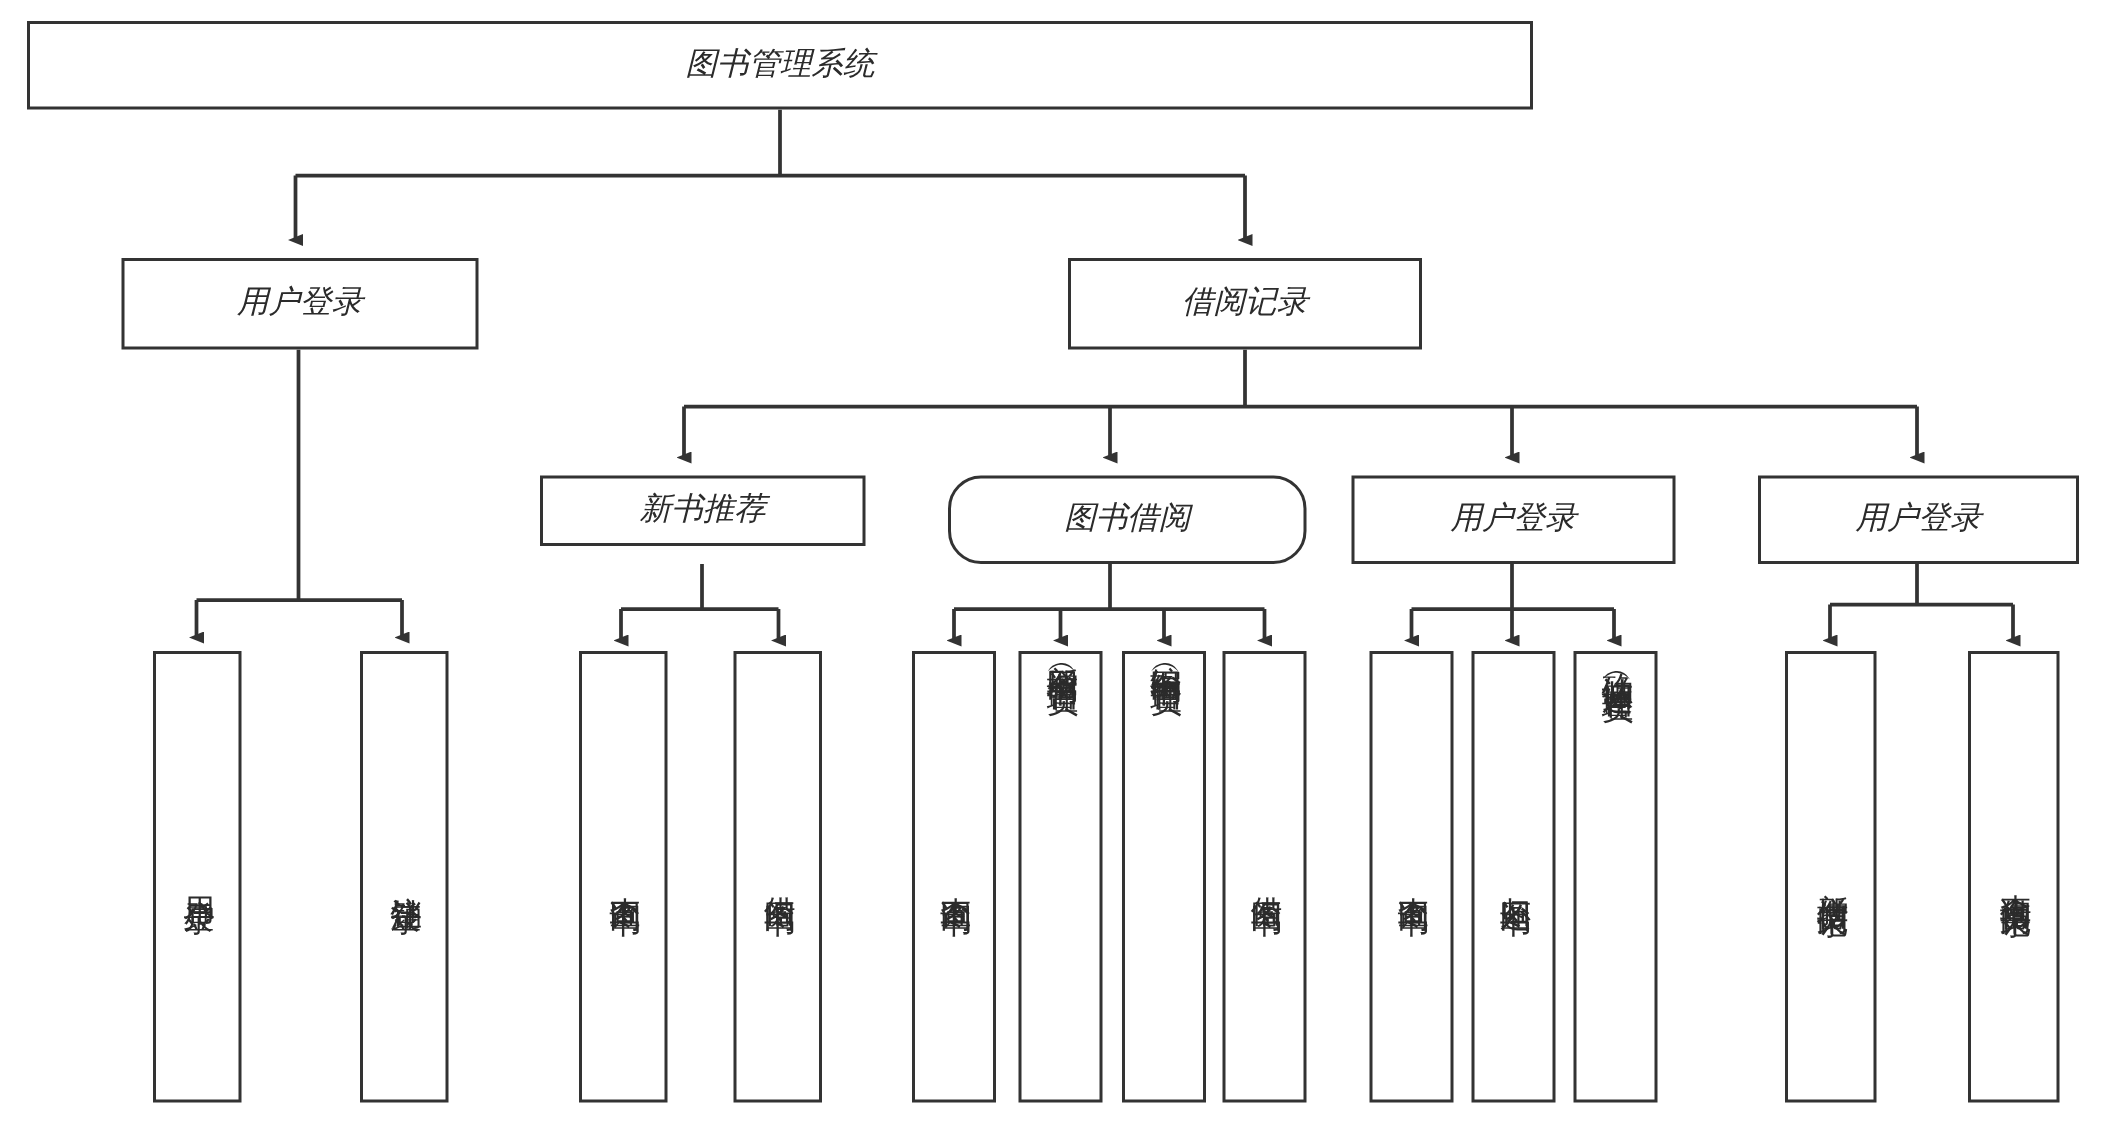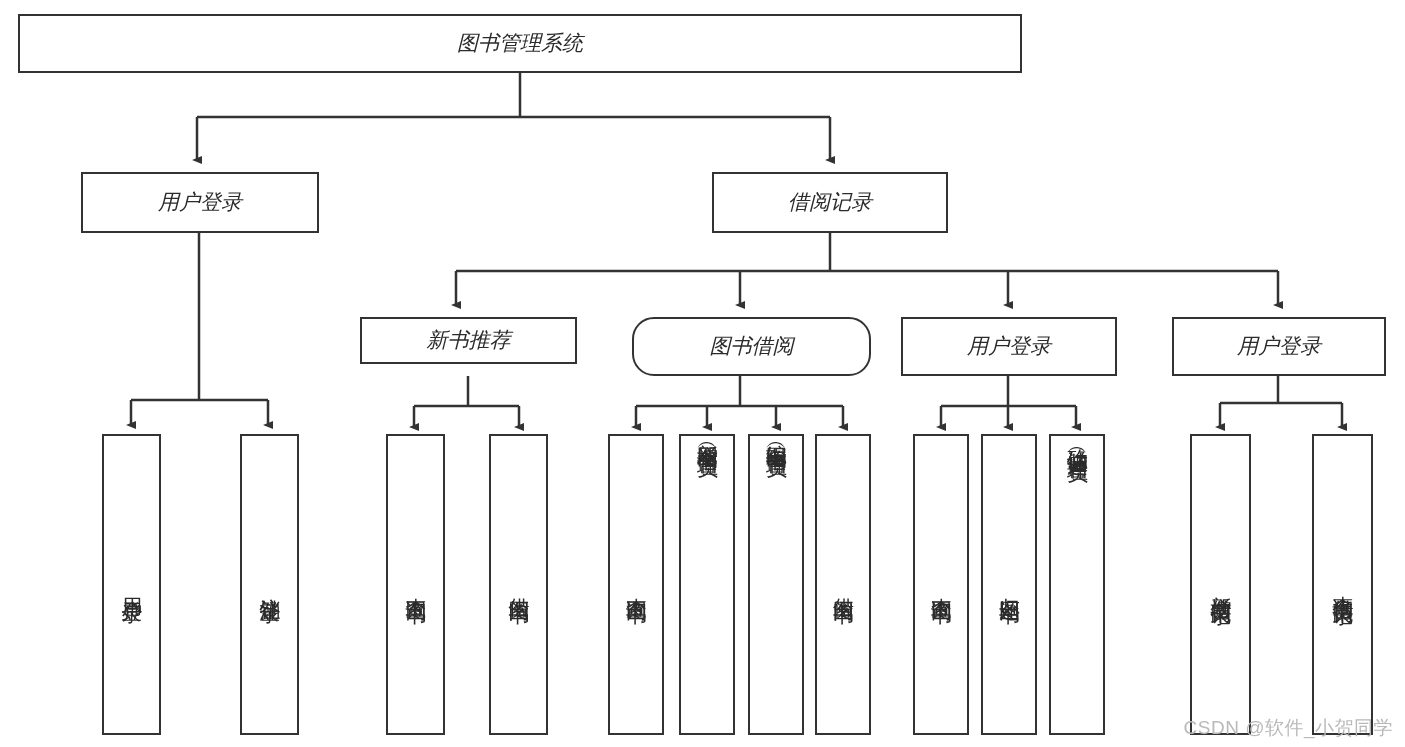--- a/index.html
+++ b/index.html
@@ -162,15 +162,14 @@
     <span class="vlabel" style="margin-top:-8px;">确认归还（管理员）</span>
   </div>
 
   <div class="node v" style="left:1190px;top:434px;width:61px;height:301px;">
     <span class="vlabel">新增借阅记录</span>
   </div>
   <div class="node v" style="left:1312px;top:434px;width:61px;height:301px;">
     <span class="vlabel">查询借阅记录</span>
   </div>
 
-  <div class="watermark">CSDN @软件_小贺同学</div>
 
 </div>
 
 </body></html>

